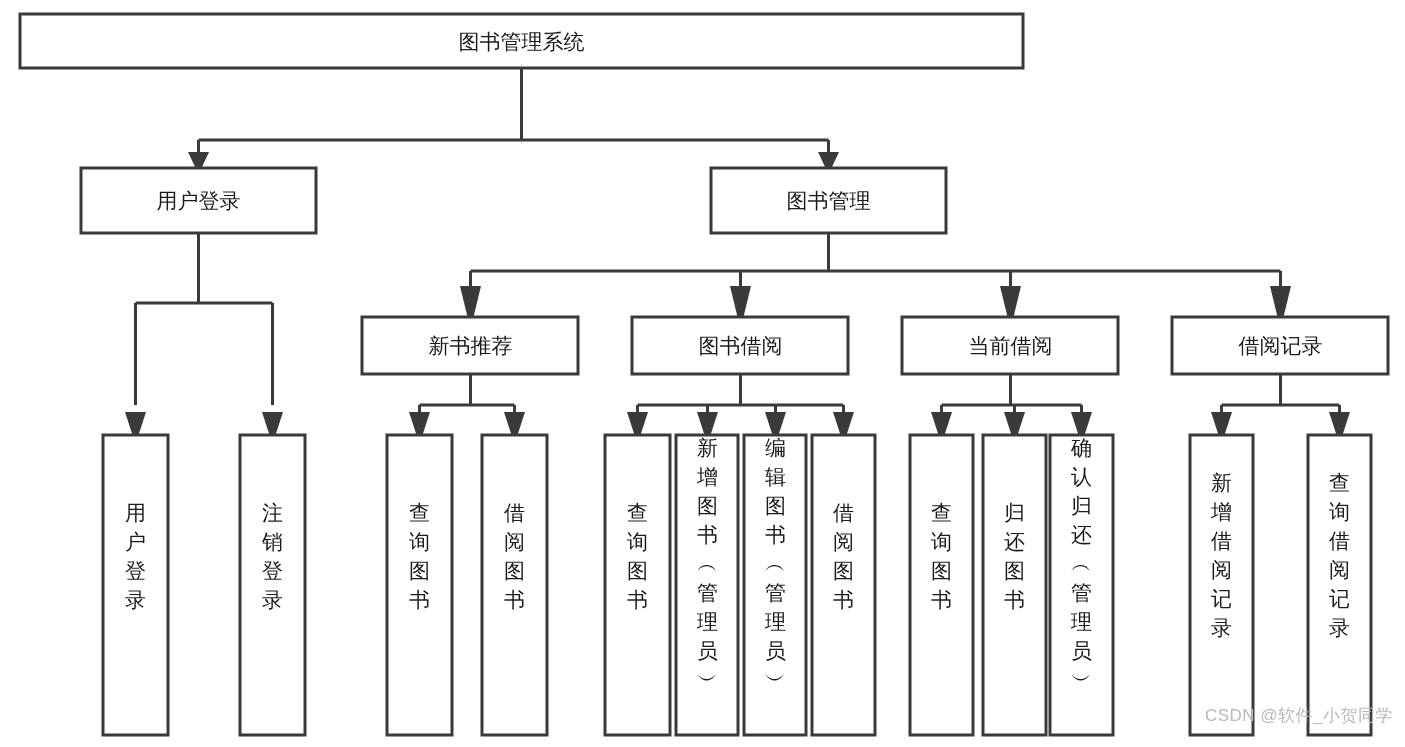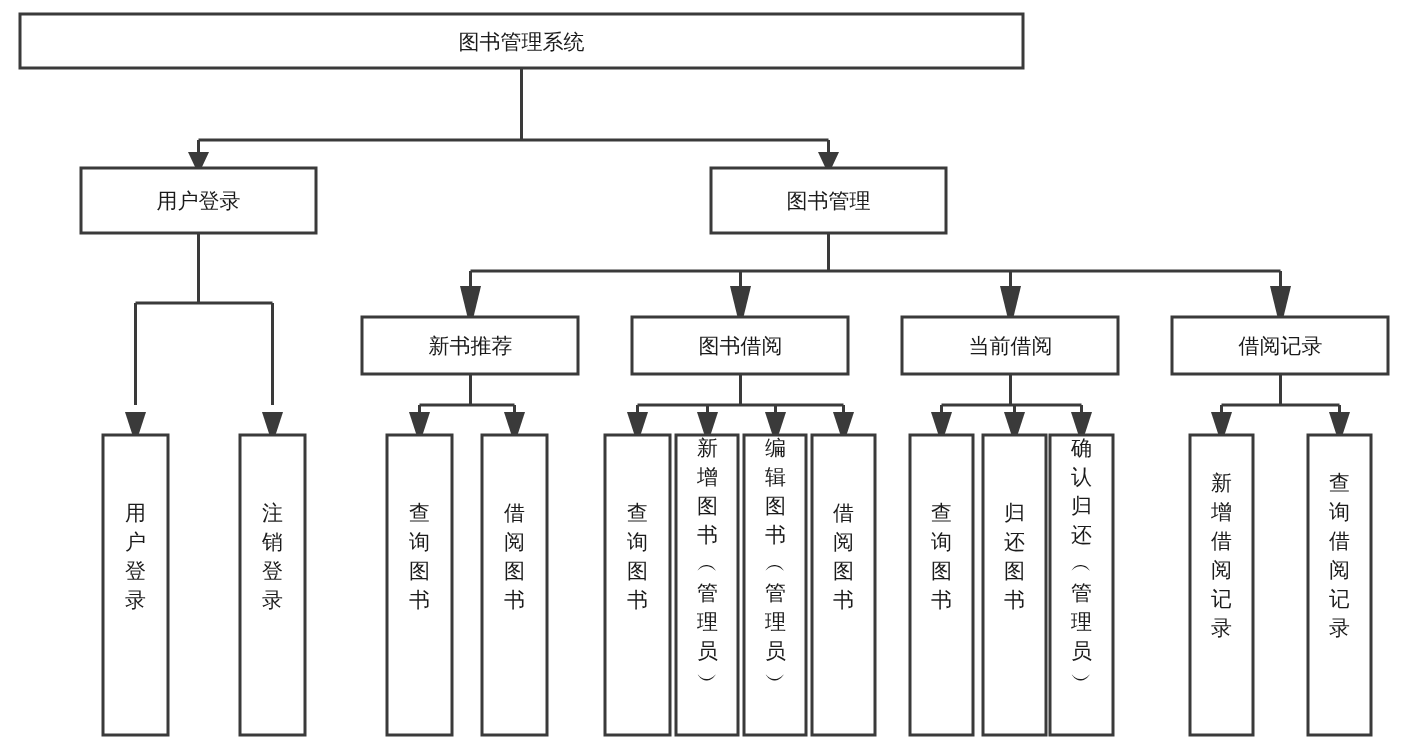--- a/index.html
+++ b/index.html
@@ -244,13 +244,14 @@
       <text class="node-label-v" x="1221.5" y="490"><tspan x="1221.5" y="490">新</tspan><tspan x="1221.5" y="519">增</tspan><tspan x="1221.5" y="548">借</tspan><tspan x="1221.5" y="577">阅</tspan><tspan x="1221.5" y="606">记</tspan><tspan x="1221.5" y="635">录</tspan></text>
     </g>
 
     <g>
       <rect class="node-box" x="1308" y="435" width="63" height="300"></rect>
       <text class="node-label-v" x="1339.5" y="490"><tspan x="1339.5" y="490">查</tspan><tspan x="1339.5" y="519">询</tspan><tspan x="1339.5" y="548">借</tspan><tspan x="1339.5" y="577">阅</tspan><tspan x="1339.5" y="606">记</tspan><tspan x="1339.5" y="635">录</tspan></text>
     </g>
 
   </svg>
 
+  <div class="watermark-text">CSDN @软件_小贺同学</div>
 </div>
 
 </body></html>

